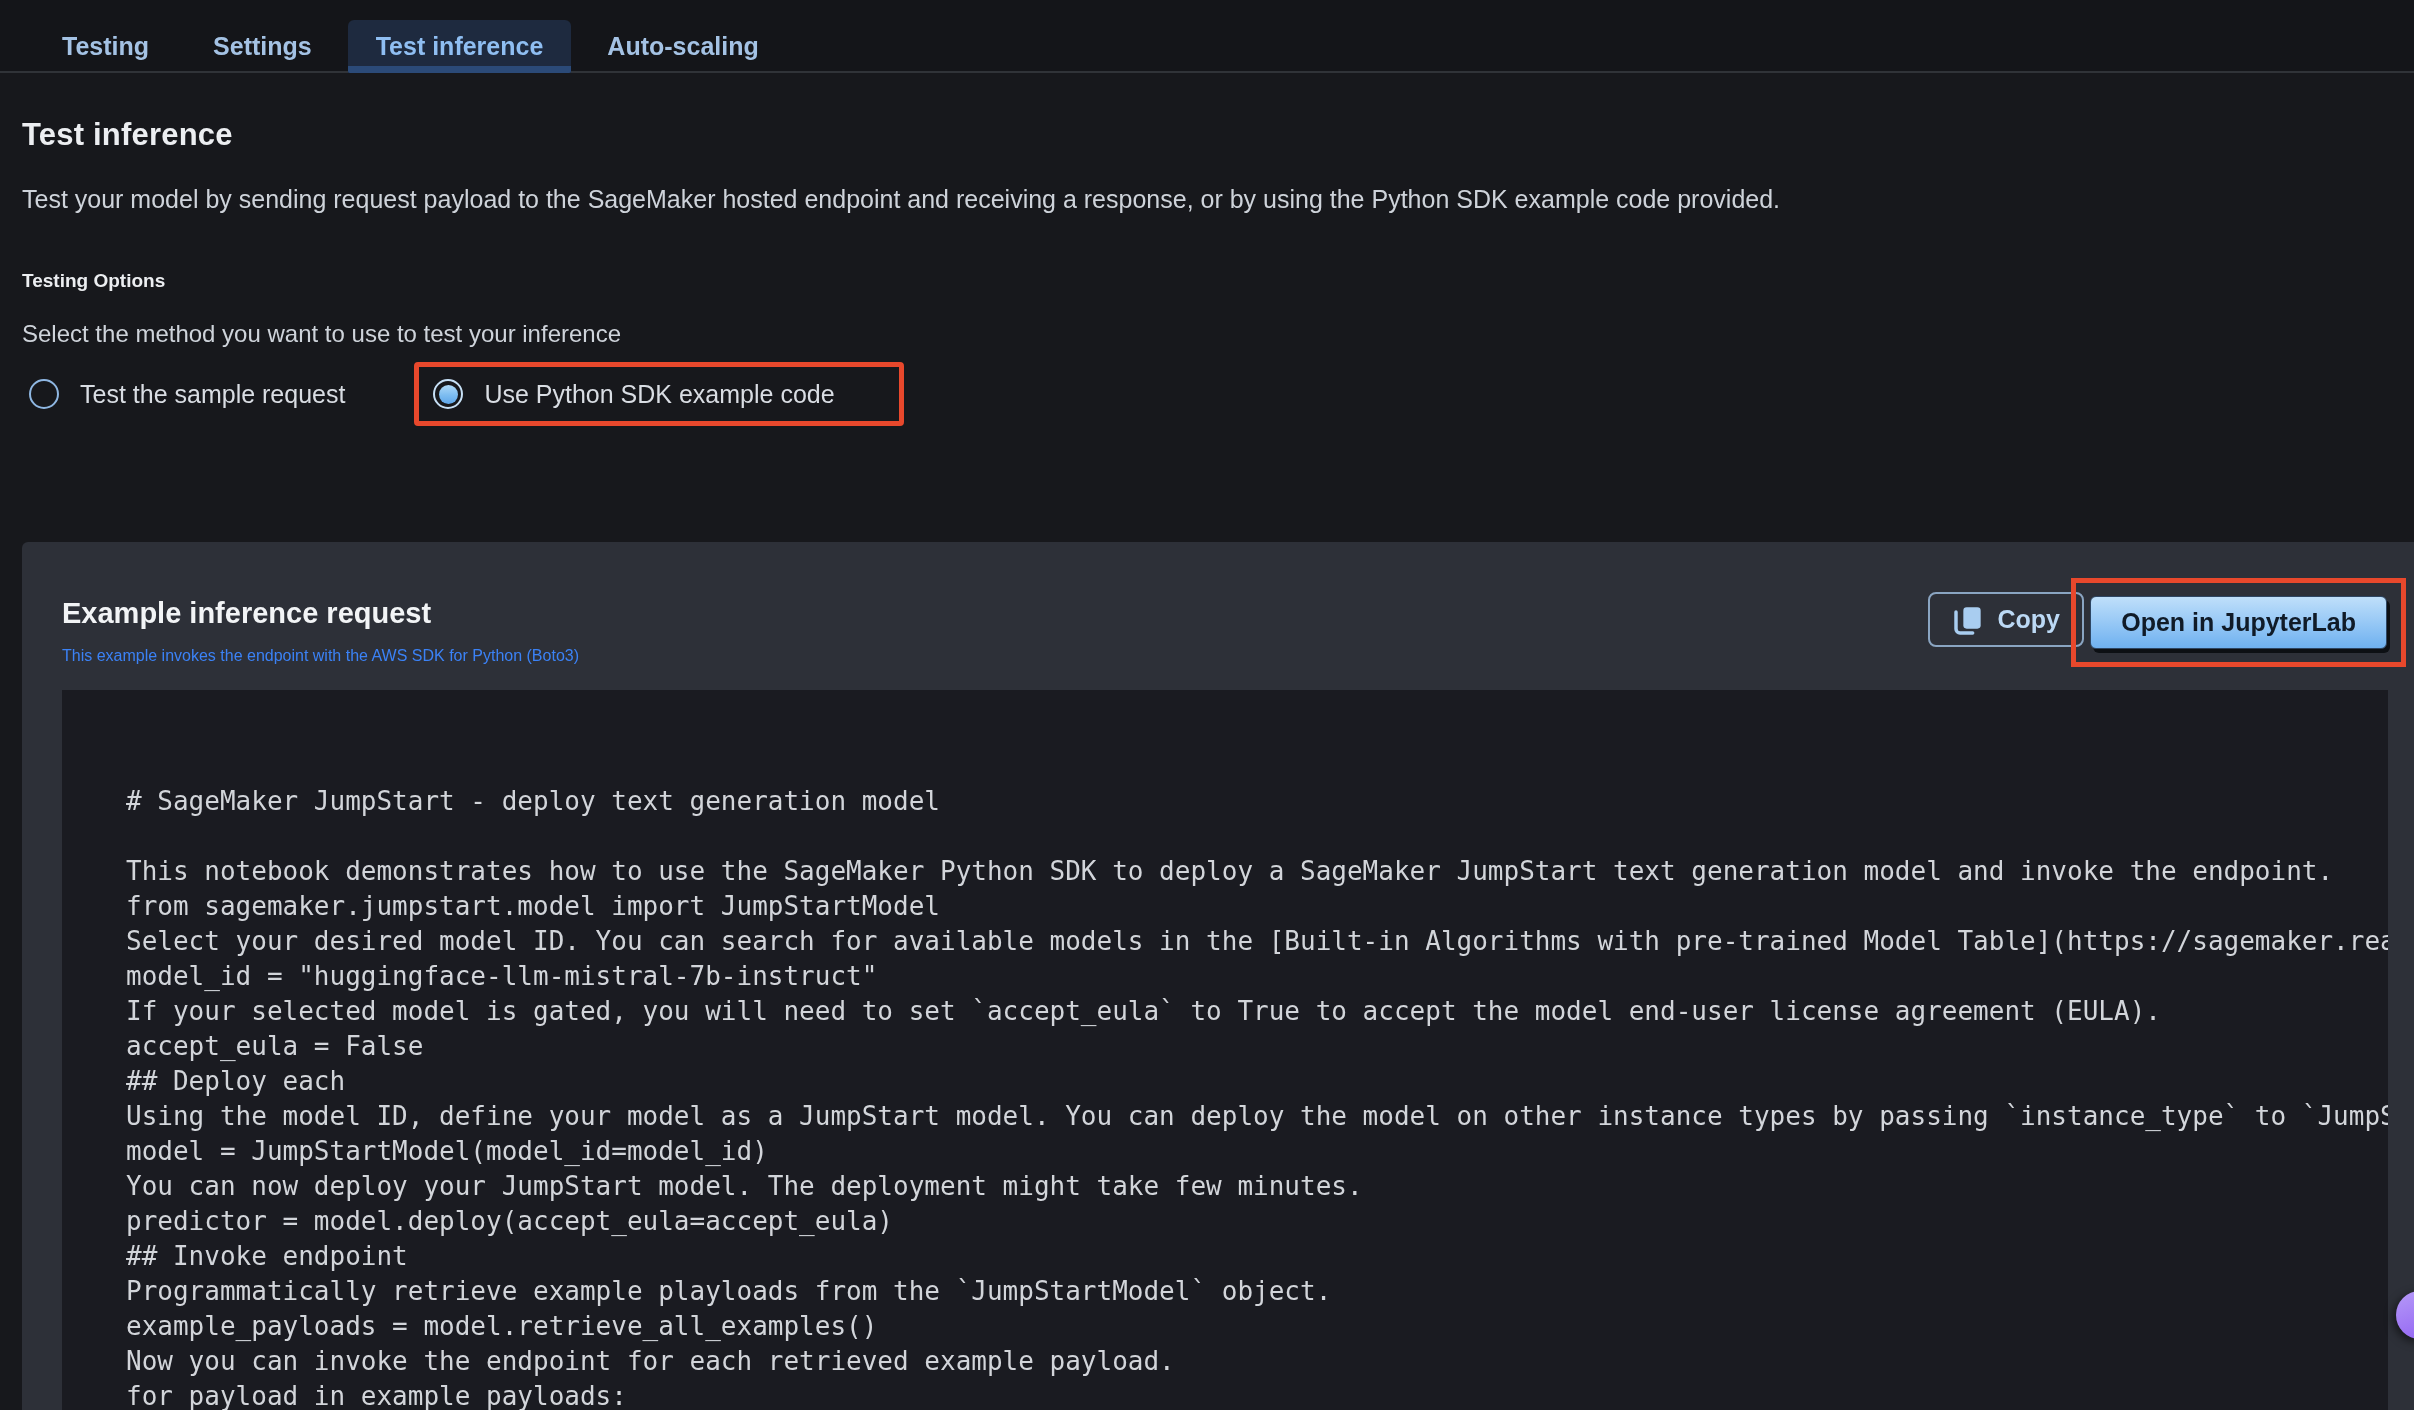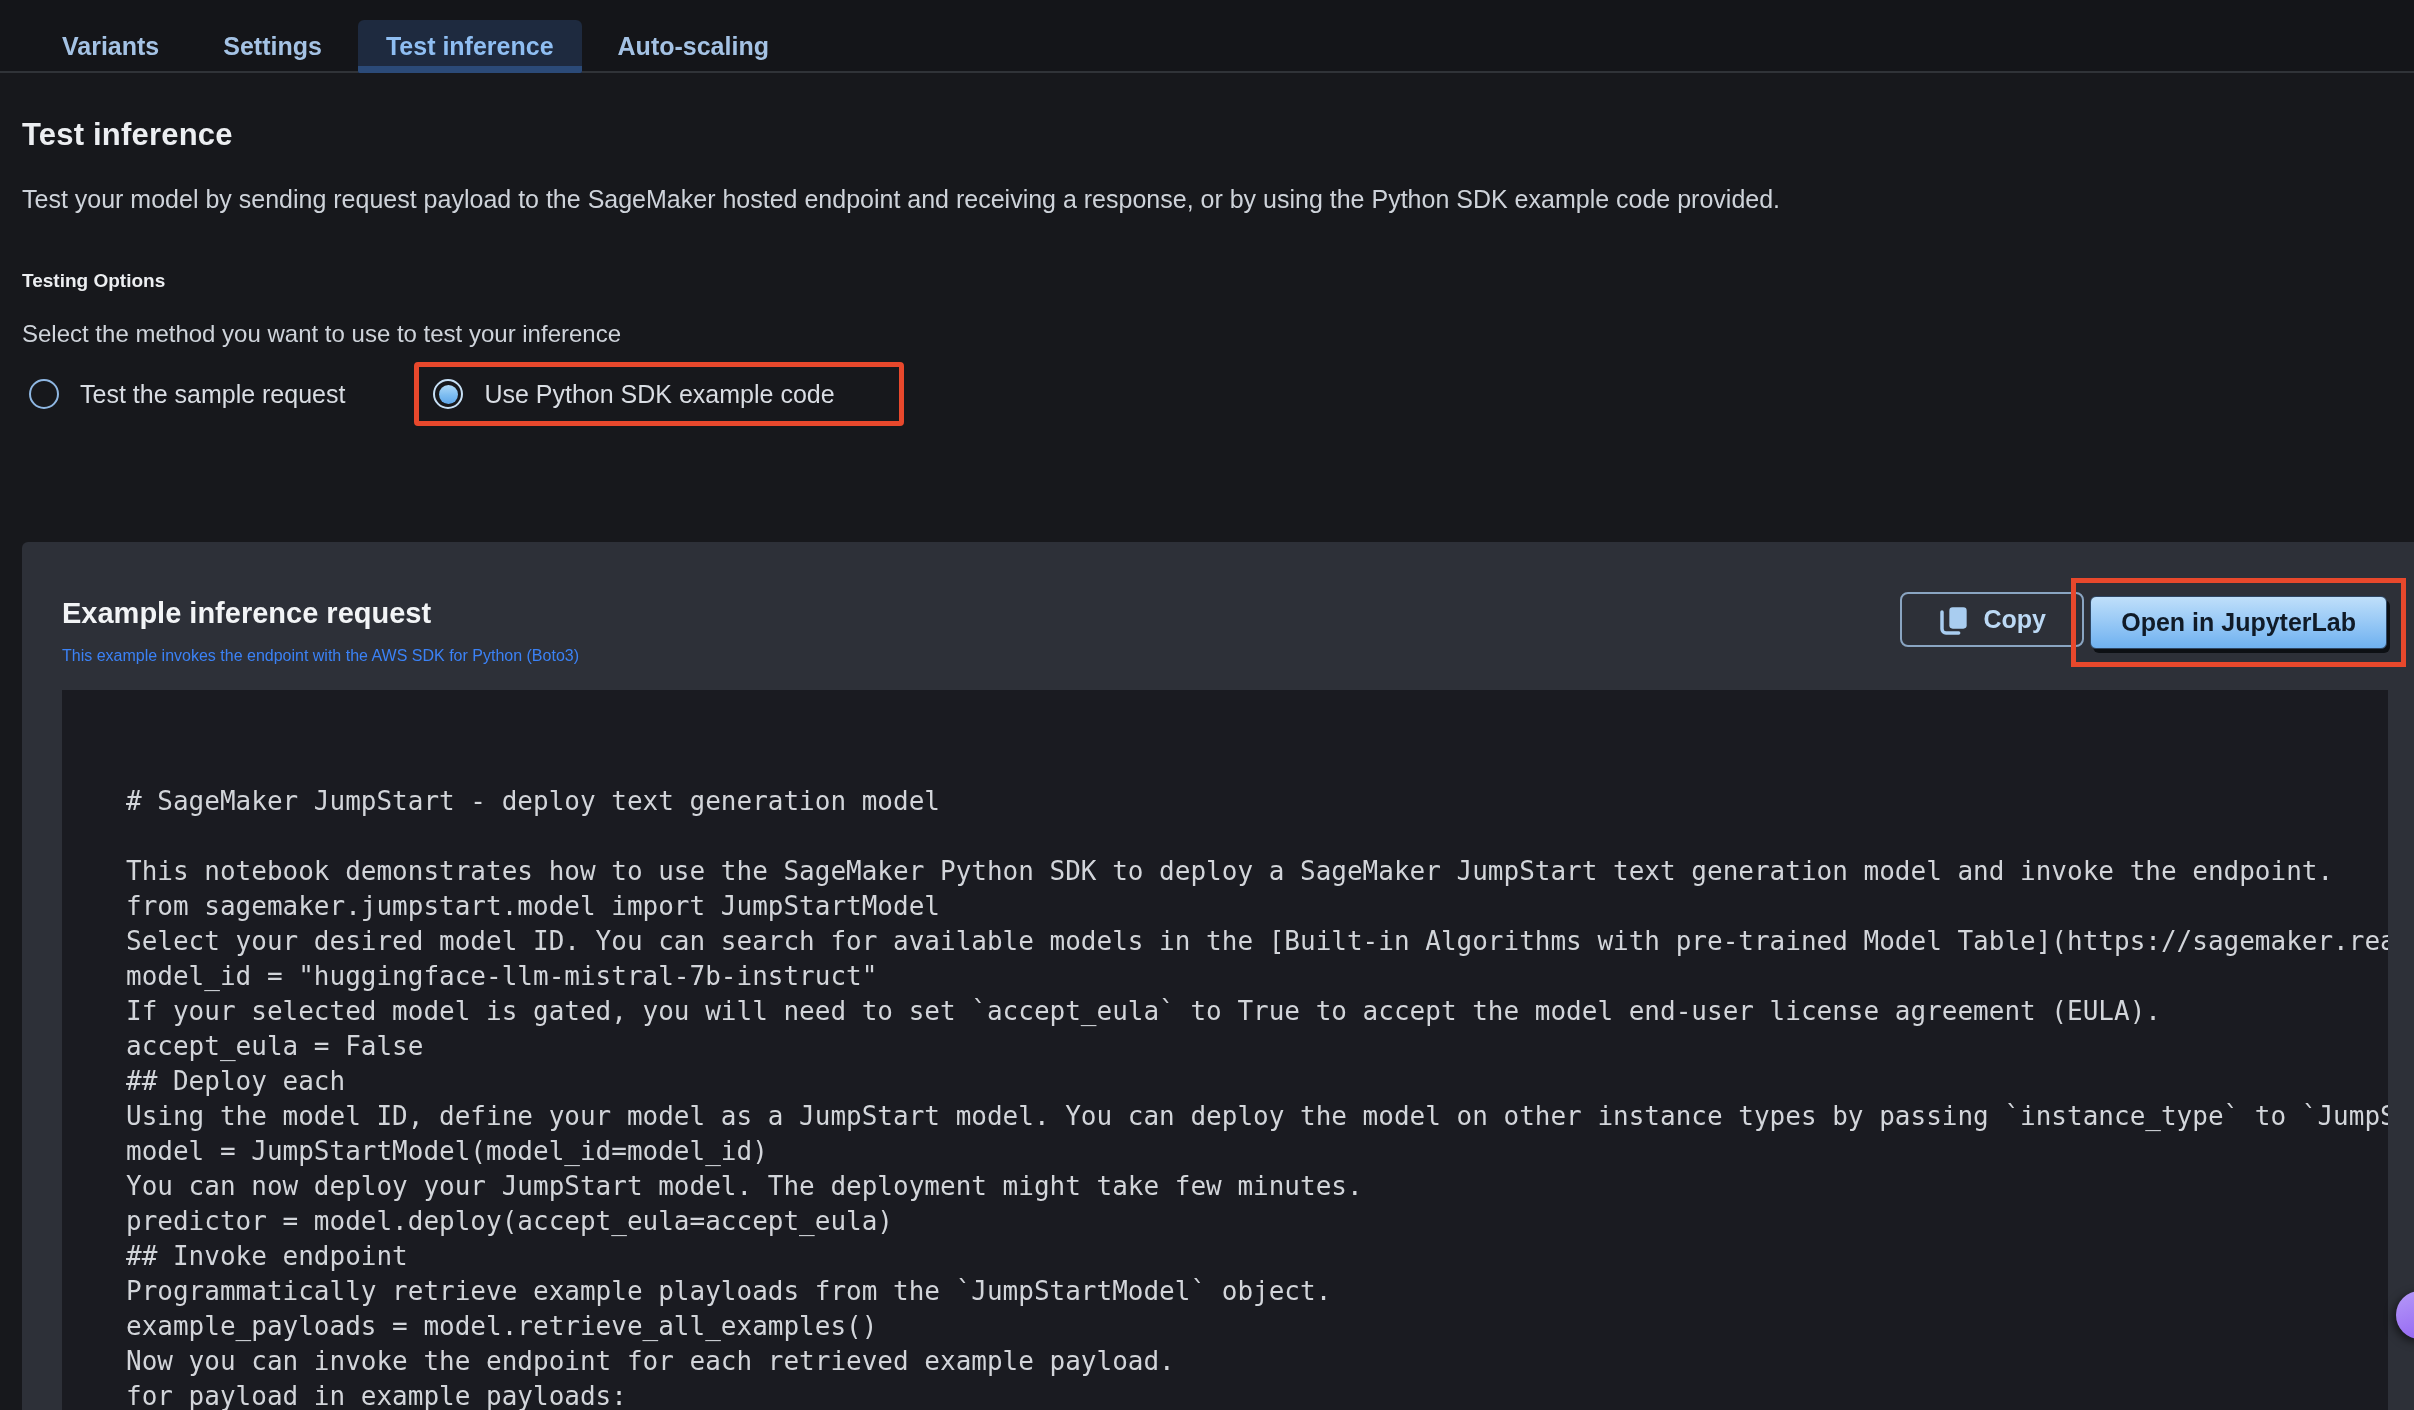--- a/index.html
+++ b/index.html
@@ -68,21 +68,21 @@
   .option-label{font-size:25px;color:#d9dde3;}
   
   .panel{
     position:absolute;left:22px;right:0;top:542px;height:900px;
     background:var(--panel-bg);border-radius:6px 0 0 0;
   }
   .panel-title{font-size:29px;font-weight:700;padding:55px 0 0 40px;color:#f2f4f6;}
   .panel-sub{font-size:16px;color:#3b82f6;padding:17px 0 0 40px;}
   .copy-btn{
     position:absolute;top:50px;right:330px;height:55px;
-    display:flex;align-items:center;gap:14px;padding:0 36px;
+    display:flex;align-items:center;gap:14px;padding:0 22px;
     background:transparent;border:2px solid #8aa5c2;border-radius:8px;
     color:#bcd9f5;font-family:"Liberation Sans",sans-serif;
     font-size:25px;font-weight:700;cursor:pointer;
   }
   .copy-btn svg{display:block;}
   .annot-open{
     position:absolute;top:36px;right:8px;
     border:5px solid var(--annotation);border-radius:0;padding:13px 14px;
   }
   .open-btn{
@@ -105,21 +105,21 @@
     position:absolute;left:2396px;top:1291px;width:48px;height:48px;border-radius:50%;
     background:linear-gradient(160deg,#b69af8 0%,#9061f2 100%);
     box-shadow:-3px 3px 8px rgba(0,0,0,.5);cursor:pointer;
   }
 </style>
 </head>
 <body>
 
 <nav class="tabbar">
 
-    <div class="tab">Variants</div>
+    <div class="tab">Testing</div>
 
     <div class="tab">Settings</div>
 
     <div class="tab active">Test inference</div>
 
     <div class="tab">Auto-scaling</div>
   </nav>
 
 <main class="content">
   <h1 class="page-title">Test inference</h1>

